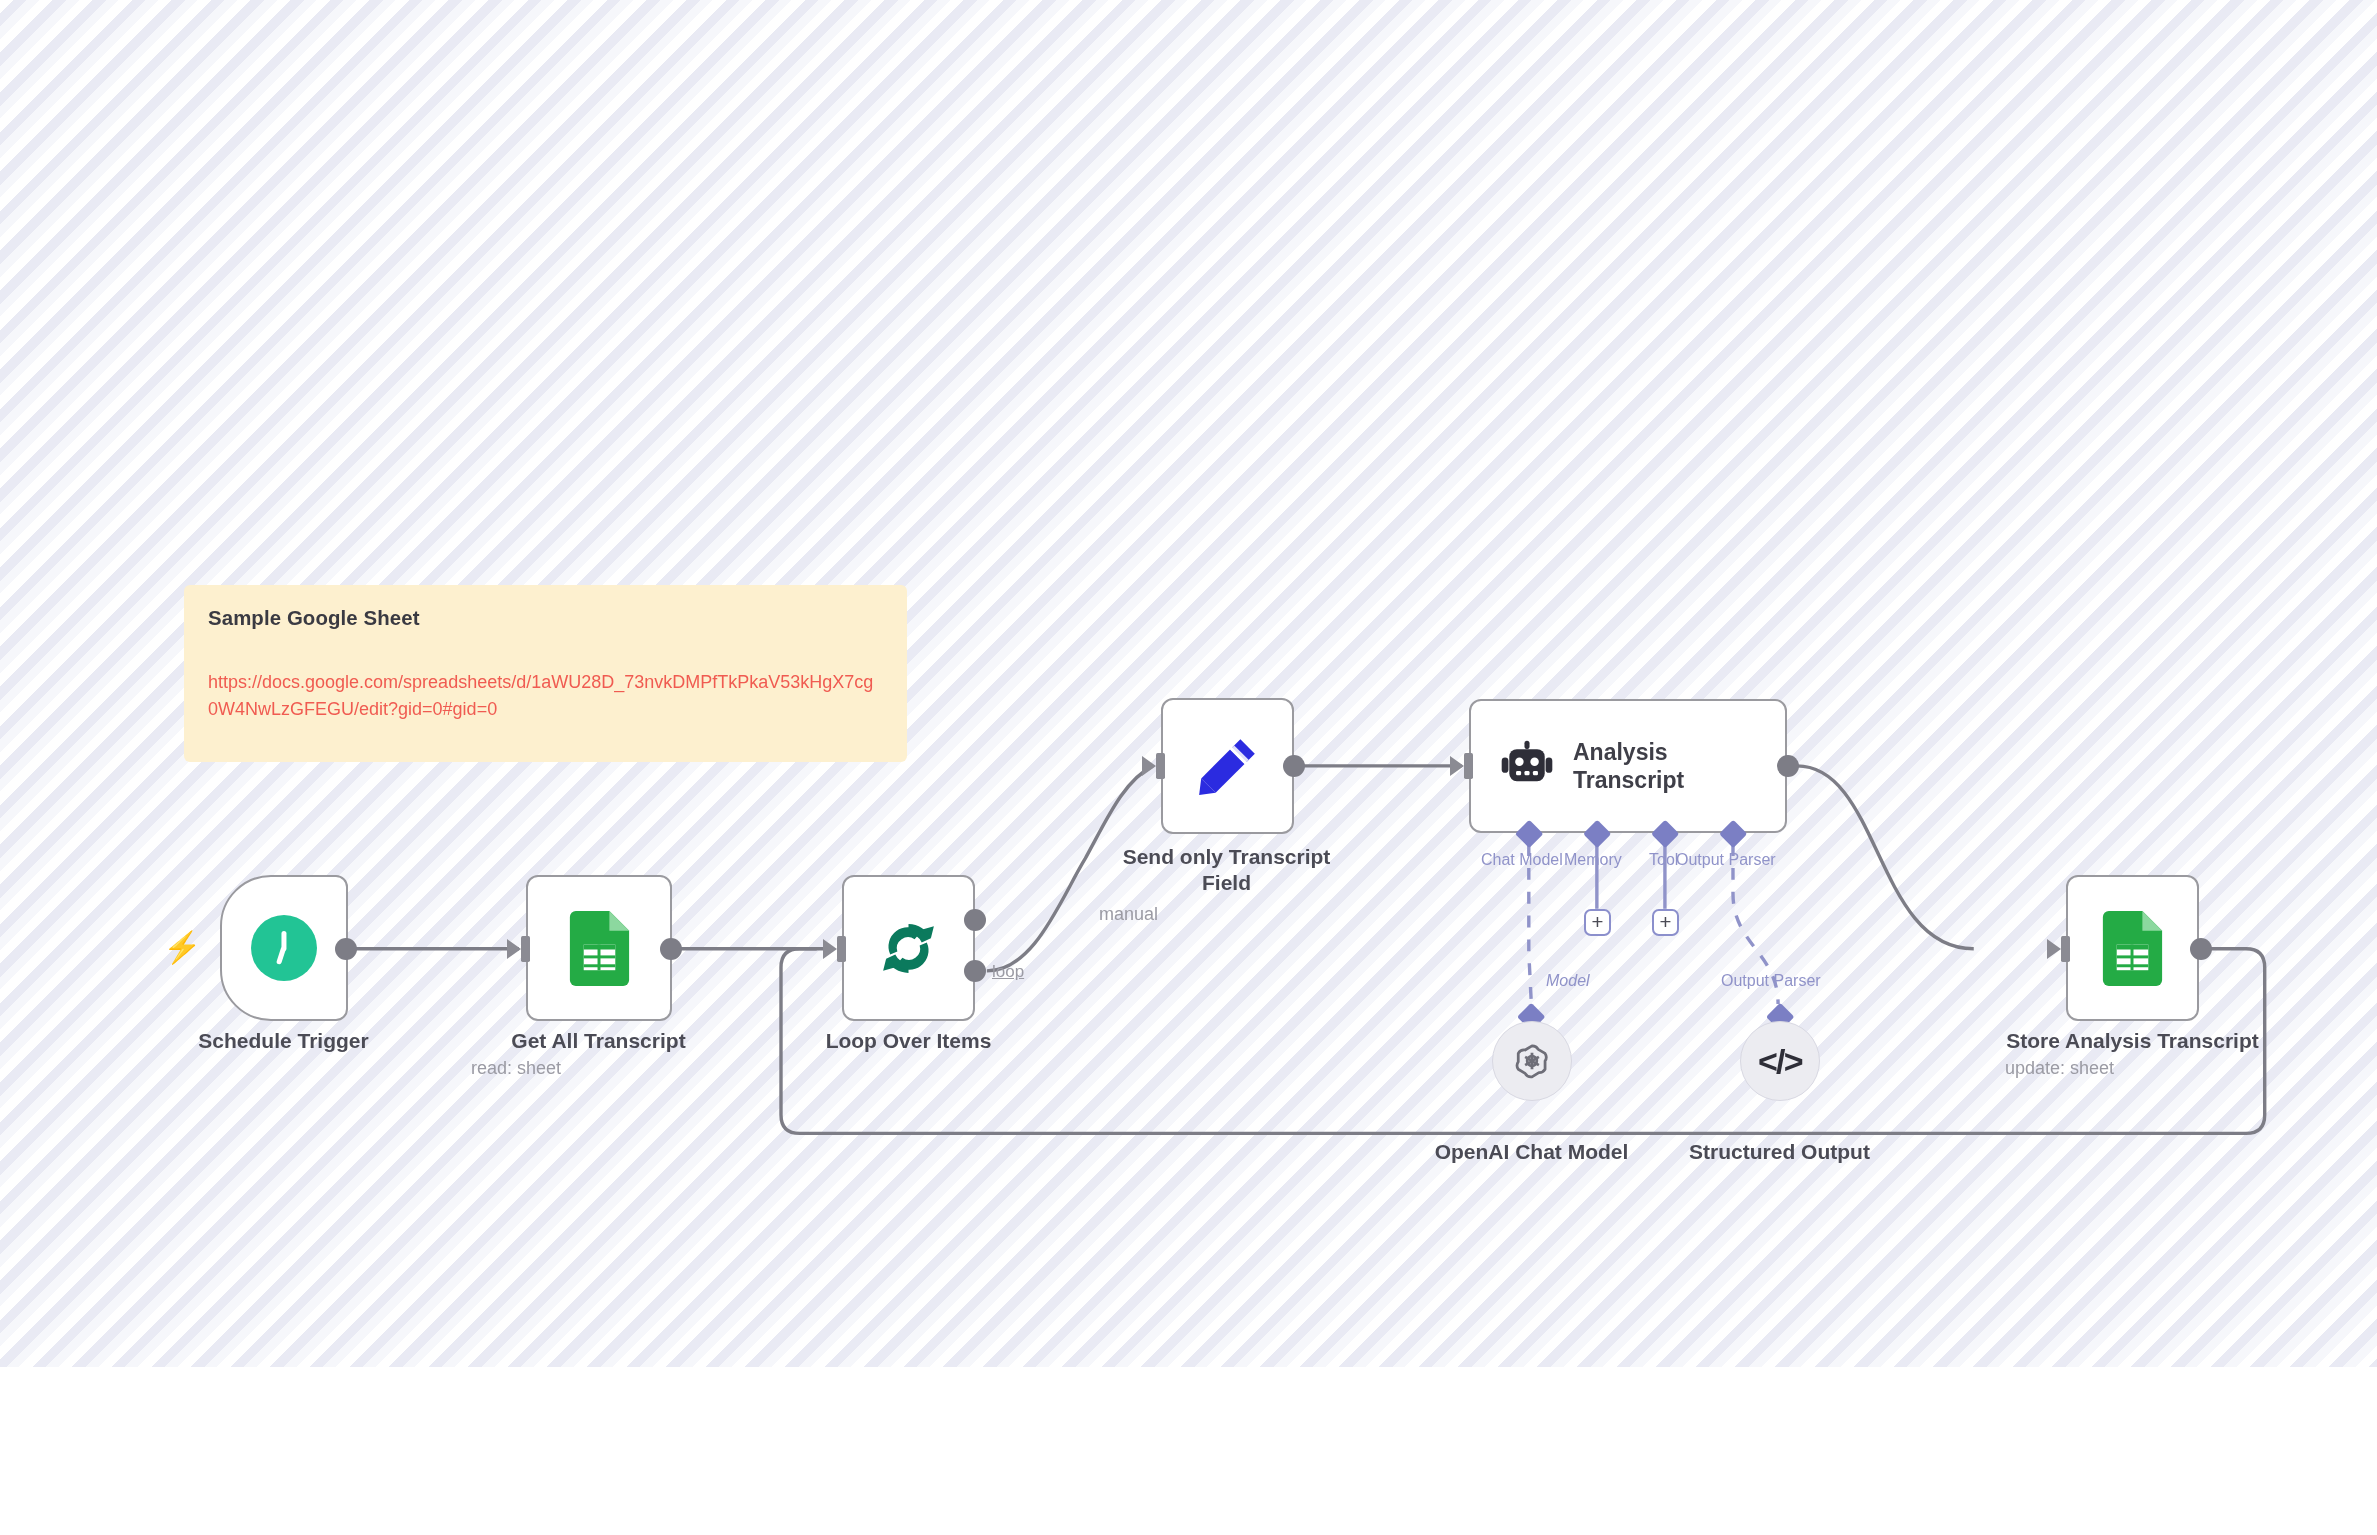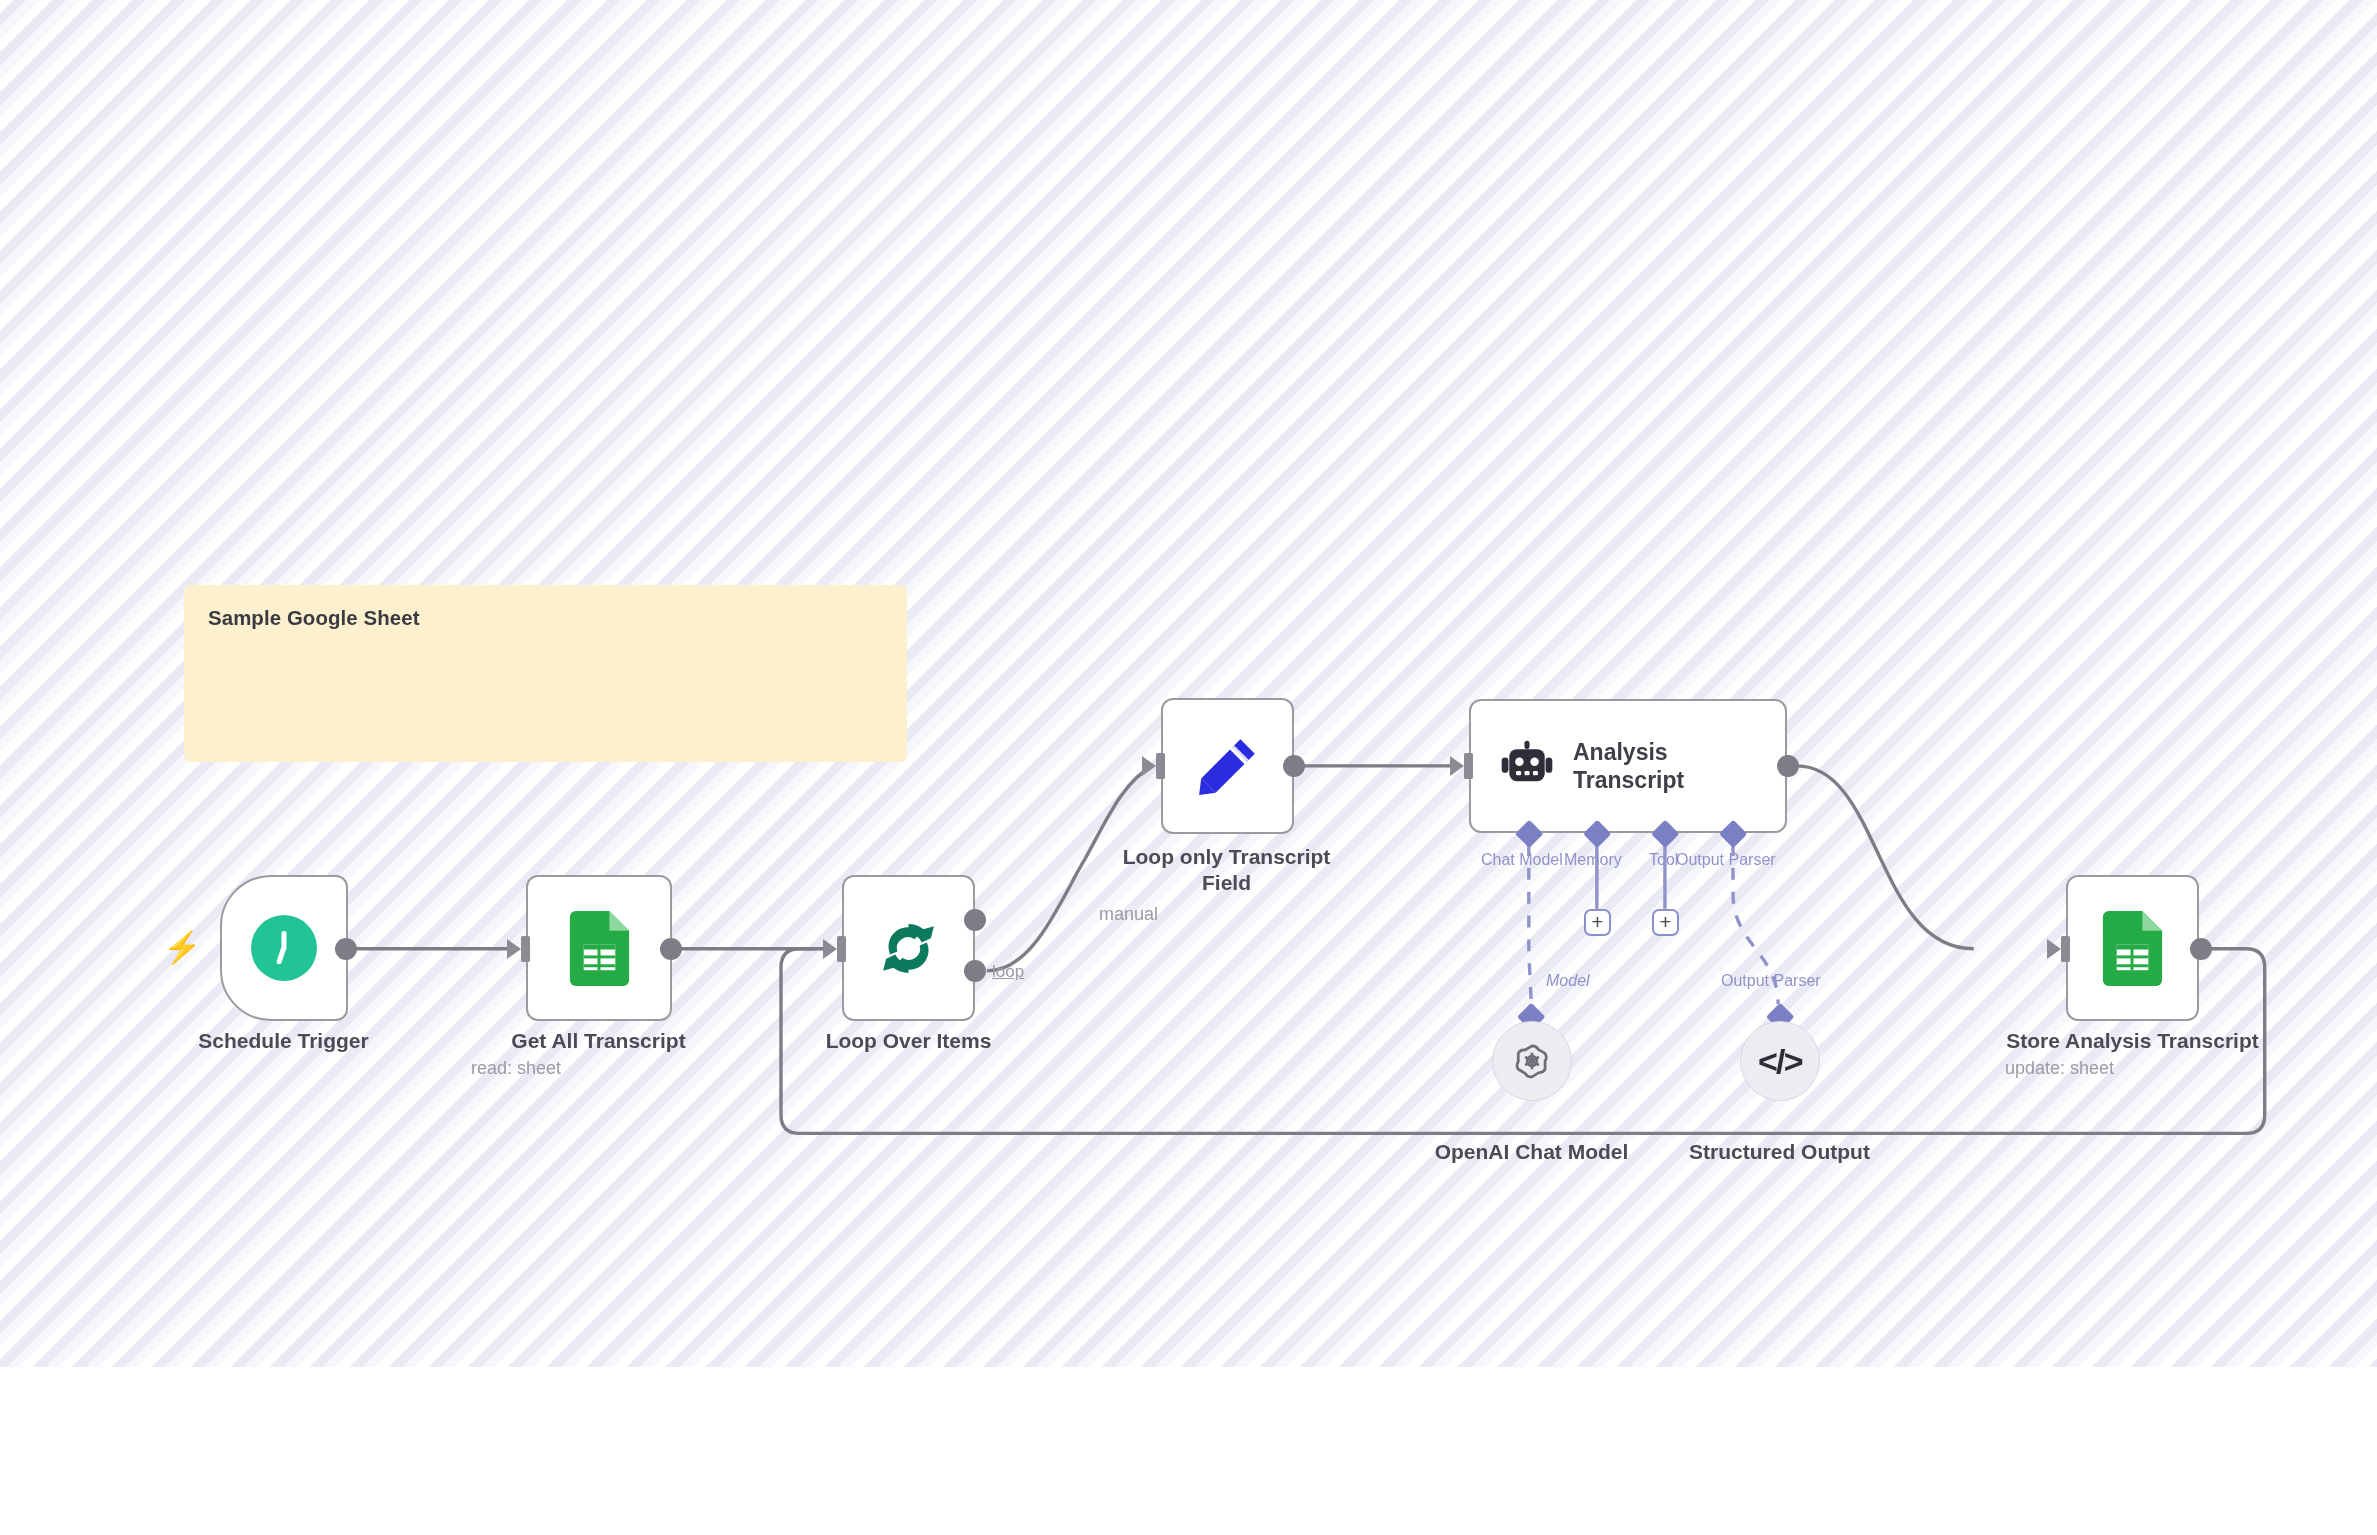--- a/index.html
+++ b/index.html
@@ -267,20 +267,21 @@
              L 960 1115" stroke="#7d7d86" stroke-width="4" fill="none"></path>
 
     <path d="M 1797 992 L 1797 1050 L 1797 1120 L 1800 1180" stroke="#9093c9" stroke-width="4" fill="none" stroke-dasharray="14 14"></path>
     <path d="M 1877 992 L 1877 1068" stroke="#9093c9" stroke-width="4" fill="none"></path>
     <path d="M 1957 992 L 1957 1068" stroke="#9093c9" stroke-width="4" fill="none"></path>
     <path d="M 2037 992 L 2037 1050 C 2037 1110 2090 1120 2090 1180" stroke="#9093c9" stroke-width="4" fill="none" stroke-dasharray="14 14"></path>
   </svg>
 
   <div class="sticky" style="left:184px; top:585px; width:723px; height:177px;">
     <div class="sticky-title">Sample Google Sheet</div>
+    <a class="sticky-link" href="#">https://docs.google.com/spreadsheets/d/1aWU28D_73nvkDMPfTkPkaV53kHgX7cg0W4NwLzGFEGU/edit?gid=0#gid=0</a>
   </div>
 
   <span class="trigger-bolt" style="left:163px; top:932px;">⚡</span>
   <div class="node trigger" style="left:220px; top:875px; width:128px; height:146px;">
     <div class="clock-icon"></div>
   </div>
   <div class="port-out" style="left:335px; top:938px;"></div>
   <div class="node-caption" style="left:156px; top:1028px; width:255px;">Schedule Trigger</div>
 
   <div class="node" style="left:526px; top:875px; width:146px; height:146px;">
@@ -320,21 +321,21 @@
   <div class="node" style="left:1161px; top:698px; width:133px; height:136px;">
     <svg class="pencil-icon" viewBox="0 0 64 64" xmlns="http://www.w3.org/2000/svg">
       <path d="M44 6 l14 14 l-8 8 l-14 -14 z" fill="#2b2be0"></path>
       <path d="M34 16 l14 14 l-28 28 l-14 -14 z" fill="#2b2be0"></path>
       <path d="M6 44 l-2 16 l16 -2 z" fill="#2b2be0"></path>
       <path d="M38 12 l14 14 l-4 4 l-14 -14 z" fill="#ffffff" opacity="0.85"></path>
     </svg>
   </div>
   <div class="port-in" style="left:1156px; top:753px;"></div>
   <div class="port-out" style="left:1283px; top:755px;"></div>
-  <div class="node-caption" style="left:1099px; top:844px; width:255px;">Loop only Transcript
+  <div class="node-caption" style="left:1099px; top:844px; width:255px;">Send only Transcript
 Field</div>
   <div class="node-subcaption" style="left:1099px; top:904px; width:255px;">manual</div>
 
   <div class="node wide" style="left:1469px; top:699px; width:318px; height:134px;">
     <svg class="robot-icon" viewBox="0 0 64 64" xmlns="http://www.w3.org/2000/svg">
       <rect x="29" y="2" width="6" height="10" rx="3" fill="#2e2e38"></rect>
       <rect x="11" y="12" width="42" height="38" rx="9" fill="#2e2e38"></rect>
       <rect x="2" y="22" width="8" height="18" rx="4" fill="#2e2e38"></rect>
       <rect x="54" y="22" width="8" height="18" rx="4" fill="#2e2e38"></rect>
       <circle cx="23" cy="27" r="5" fill="#ffffff"></circle>

